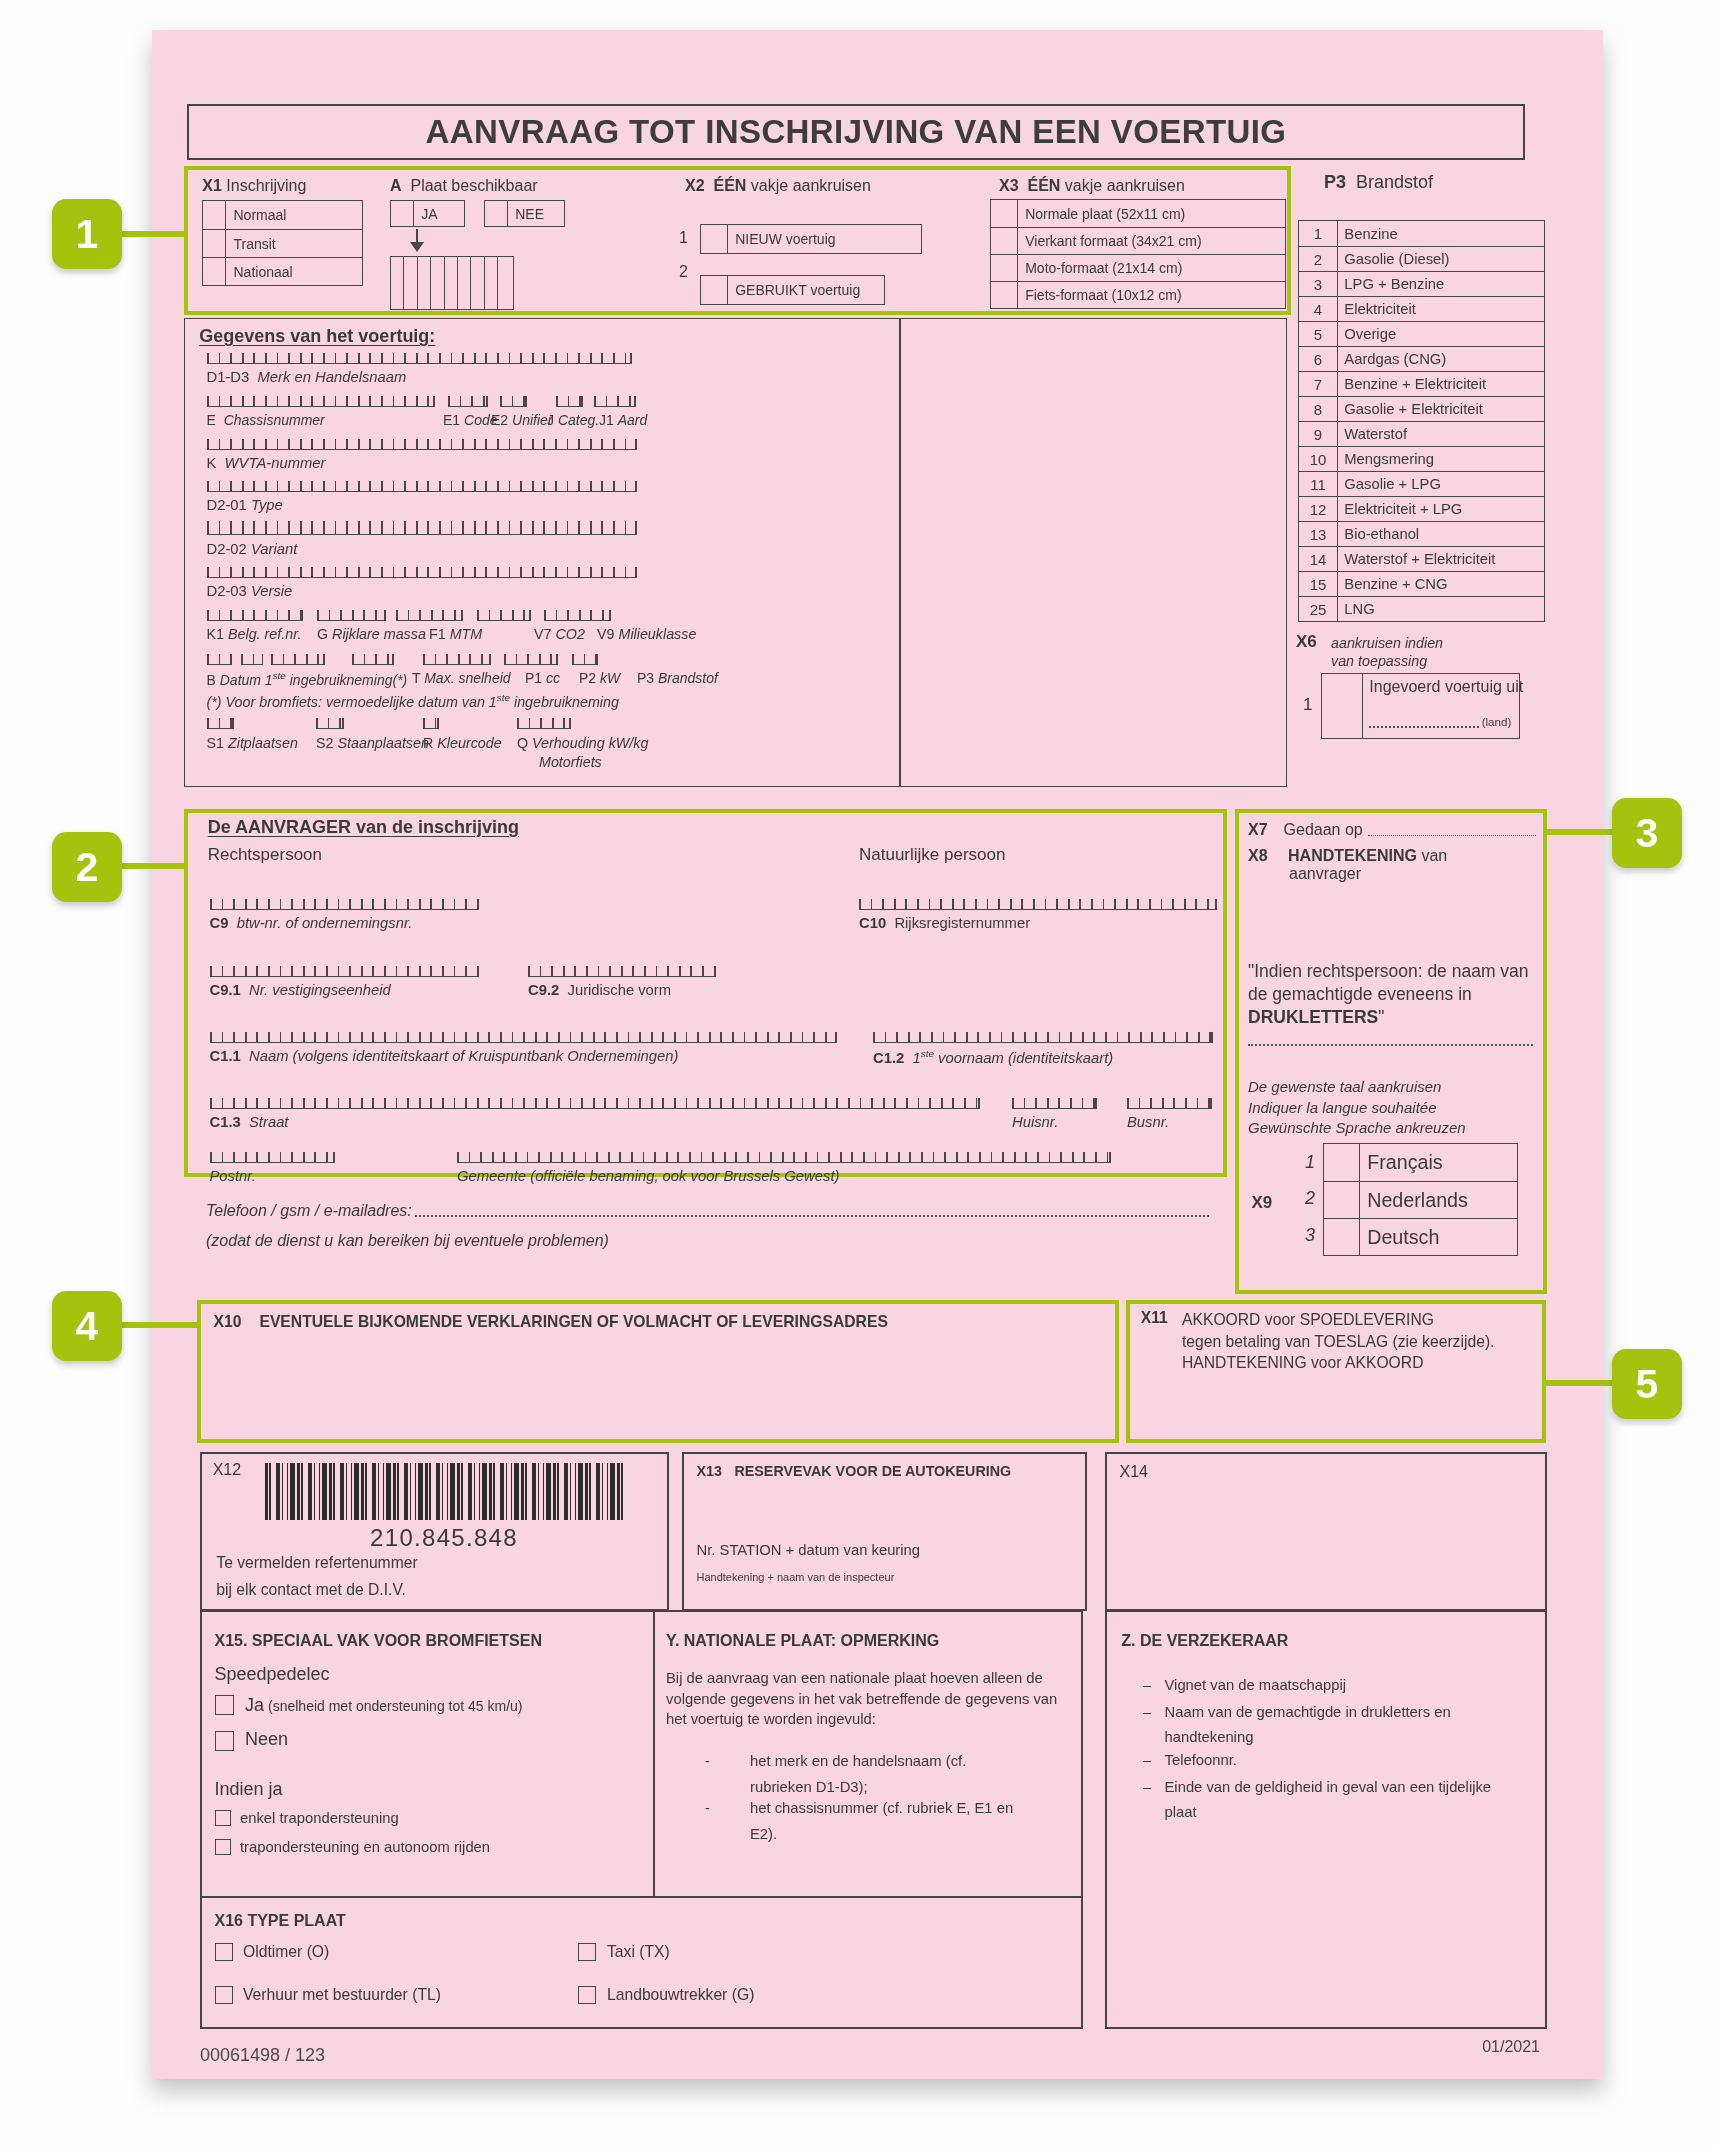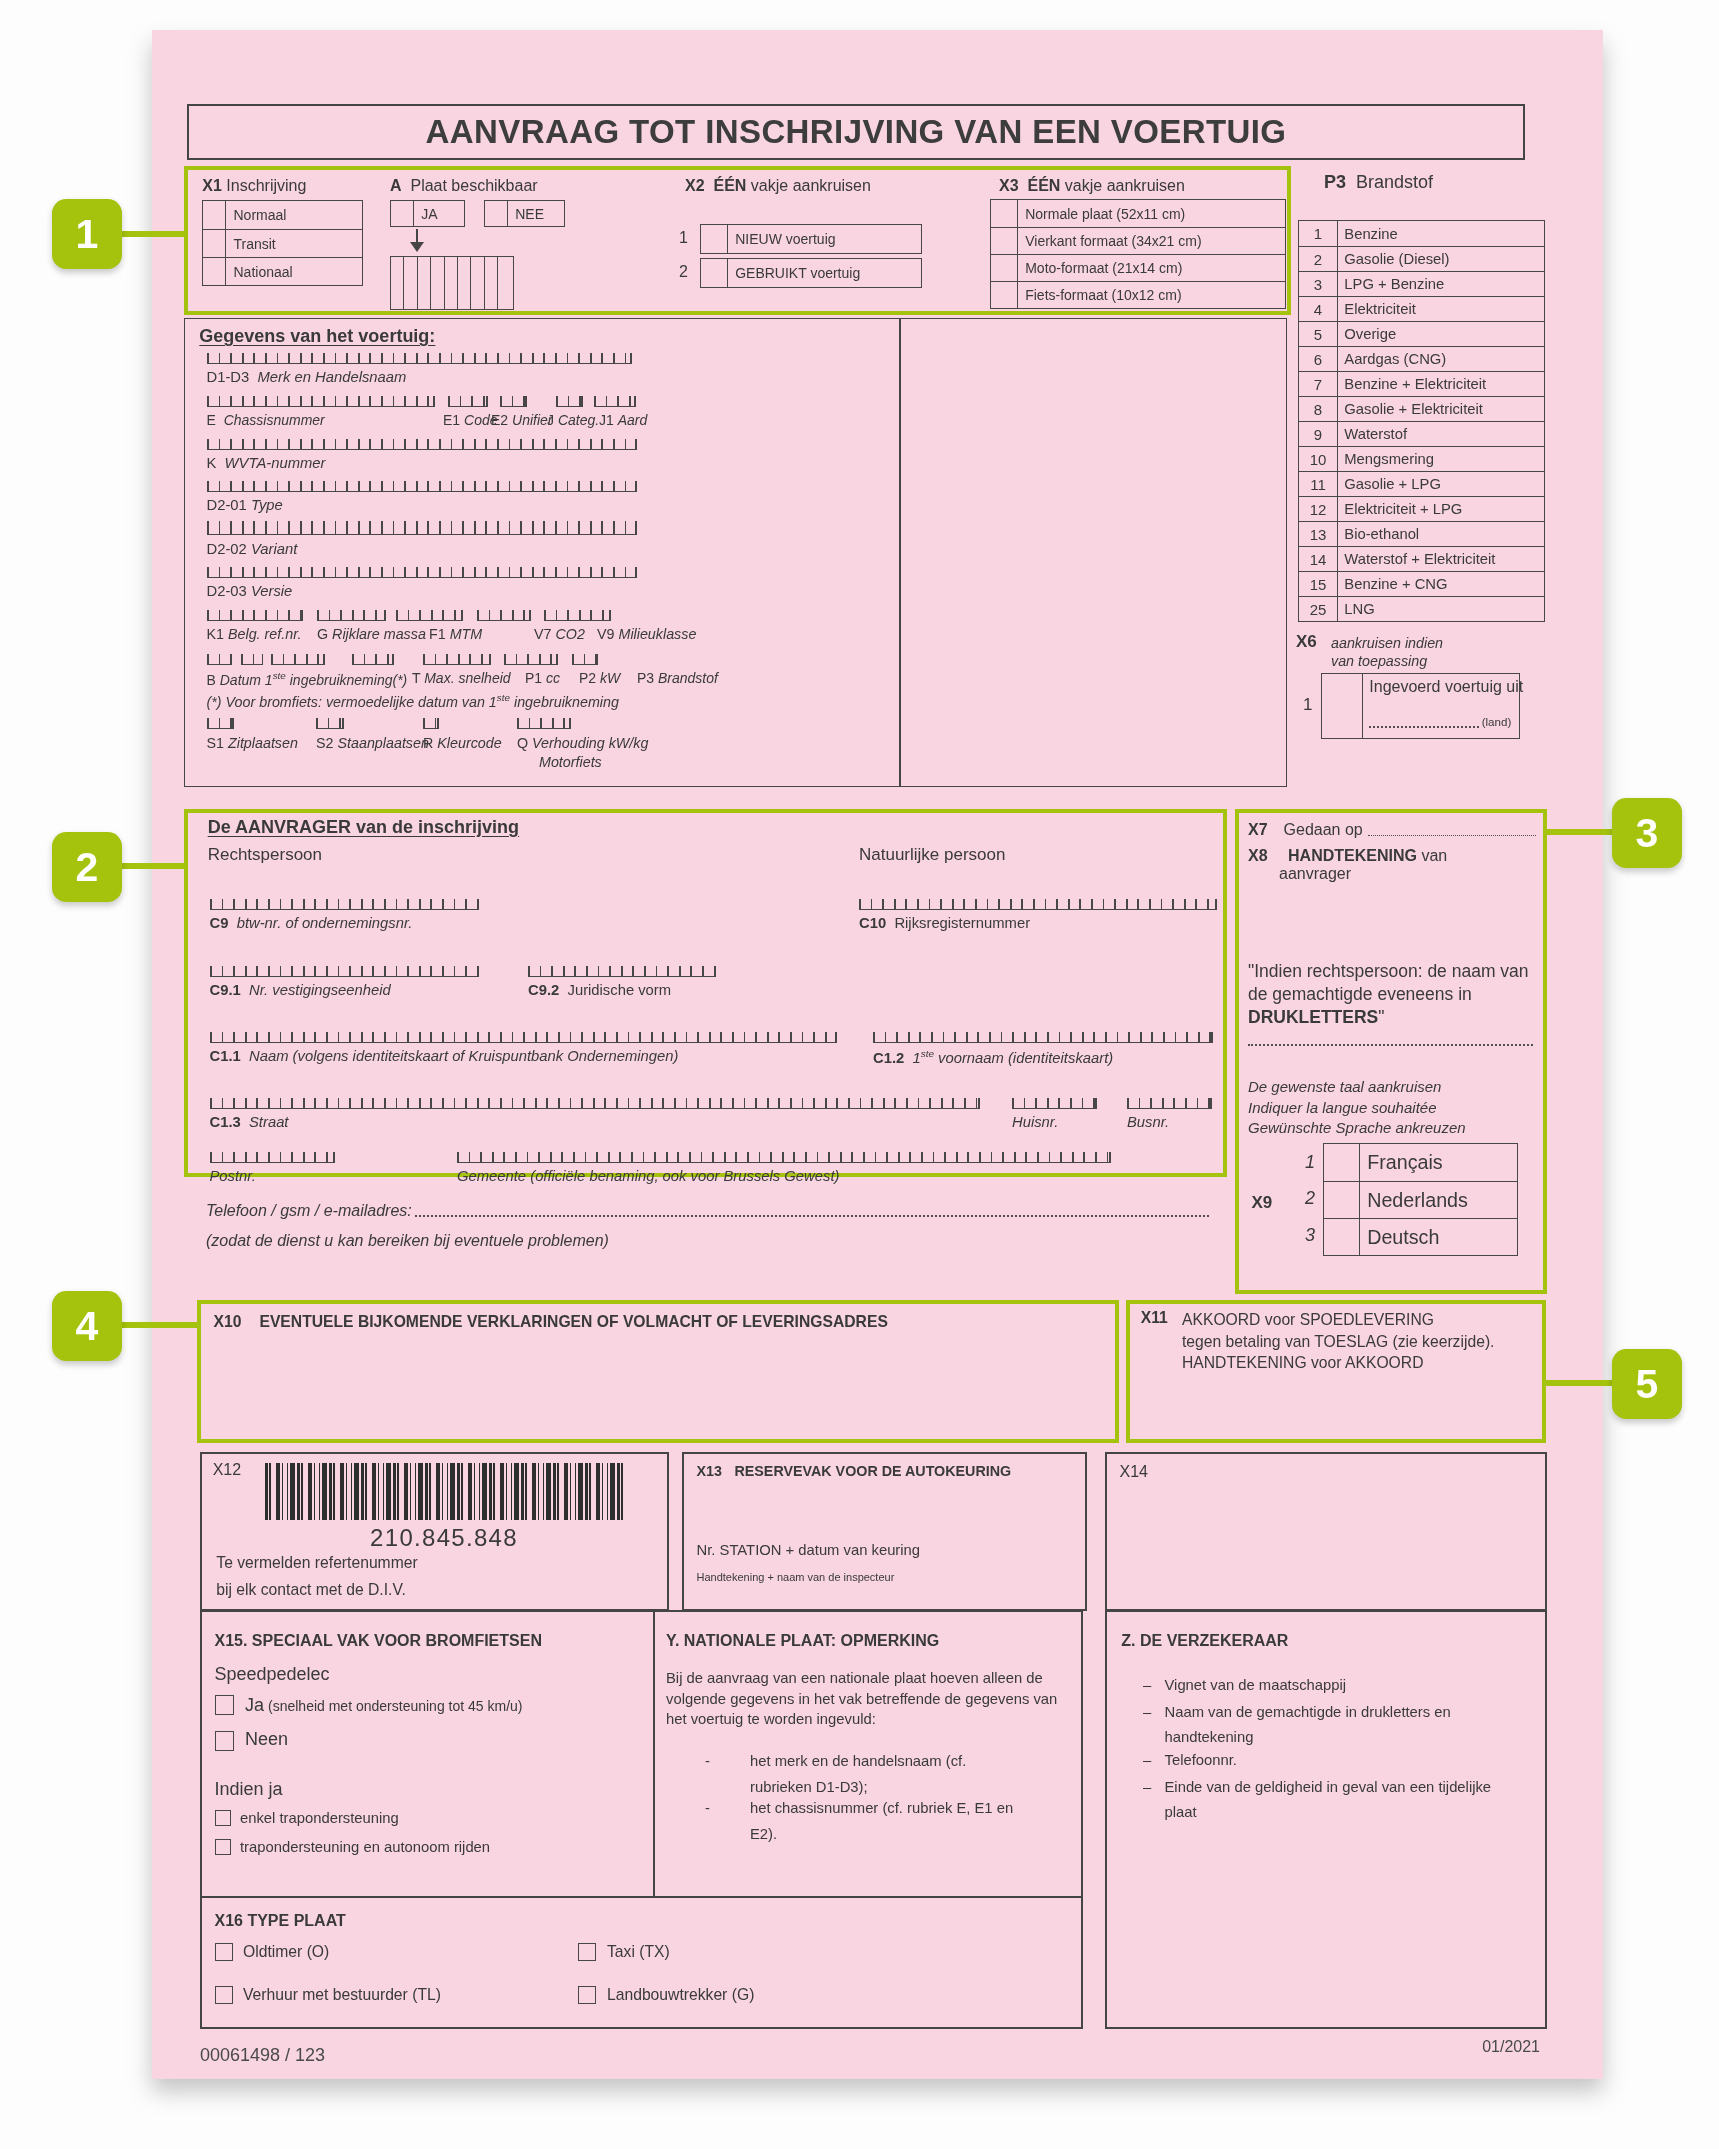--- a/index.html
+++ b/index.html
@@ -110,21 +110,21 @@
 
       <div class="ab nw" style="left:497px;top:7.2px;font-size:16px"><span class="b">X2</span>&nbsp; <span class="b">ÉÉN</span> <span>vakje aankruisen</span></div>
       <div class="ab" style="left:491px;top:59px;font-size:16px">1</div>
       <div class="tbl" style="left:512px;top:54px;width:222px">
         <div class="trow" style="height:28px">
             <div class="ccb" style="width:27px"></div>
             <div class="clb">NIEUW voertuig</div>
           </div>
       </div>
       <div class="ab" style="left:491px;top:93px;font-size:16px">2</div>
-      <div class="tbl" style="left:512px;top:88px;width:222px">
+      <div class="tbl" style="left:512px;top:105px;width:185px">
         <div class="trow" style="height:28px">
             <div class="ccb" style="width:27px"></div>
             <div class="clb">GEBRUIKT voertuig</div>
           </div>
       </div>
 
       <div class="ab nw" style="left:811px;top:7.2px;font-size:16px"><span class="b">X3</span>&nbsp; <span class="b">ÉÉN</span> <span>vakje aankruisen</span></div>
       <div class="tbl" style="left:802px;top:29px;width:296px">
         <div class="trow" style="height:27px">
             <div class="ccb" style="width:27px"></div>
@@ -342,21 +342,21 @@
       <div class="ab" style="left:9px;top:8px;width:288px;display:flex;font-size:16px">
         <span class="b">X7</span>
           <span style="width:16px"></span>
         <span>Gedaan op</span>
         <span class="dots" style="flex:1;margin:0 0 2.7px 5.4px;border-bottom-width:1.8px"></span>
       </div>
       <div class="ab" style="left:9px;top:34px;font-size:16px">
         <span class="b">X8</span><span style="display:inline-block;width:16px"></span>
         <span class="b">HANDTEKENING</span>
         <span>van</span>
-        <div style="margin-left:31px">aanvrager</div>
+        <div style="margin-left:41px">aanvrager</div>
       </div>
       <div class="ab" style="left:9px;top:86px;width:285px;height:57px"></div>
       <div class="ab" style="left:9px;top:147px;width:288px;font-size:17.5px;line-height:23px"><span>"Indien rechtspersoon: de naam van de gemachtigde eveneens in </span><span class="b">DRUKLETTERS</span><span>"</span></div>
       <div class="ab dots" style="left:9px;top:224px;width:285px;height:9px;border-bottom-width:2.7px"></div>
       <div class="ab i" style="left:9px;top:264px;font-size:15px;line-height:20.6px">
         <div>De gewenste taal aankruisen</div>
         <div>Indiquer la langue souhaitée</div>
         <div>Gewünschte Sprache ankreuzen</div>
       </div>
       <div class="ab b" style="left:12.5px;top:380px;font-size:17px">X9</div>

